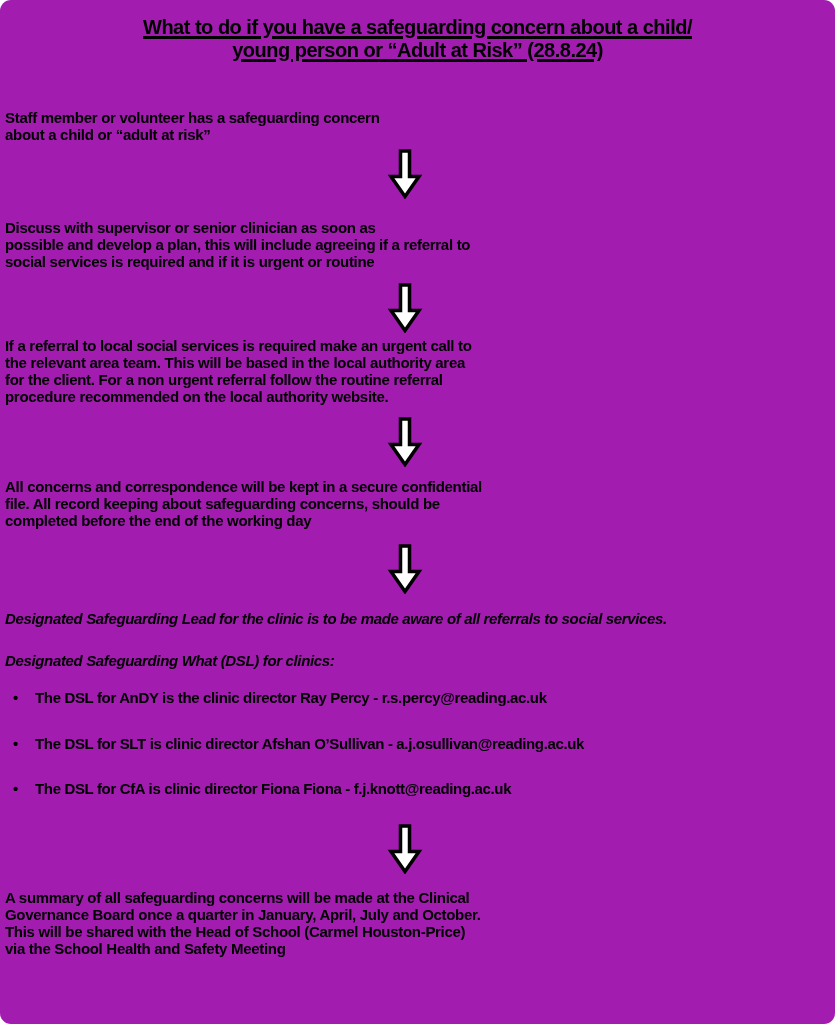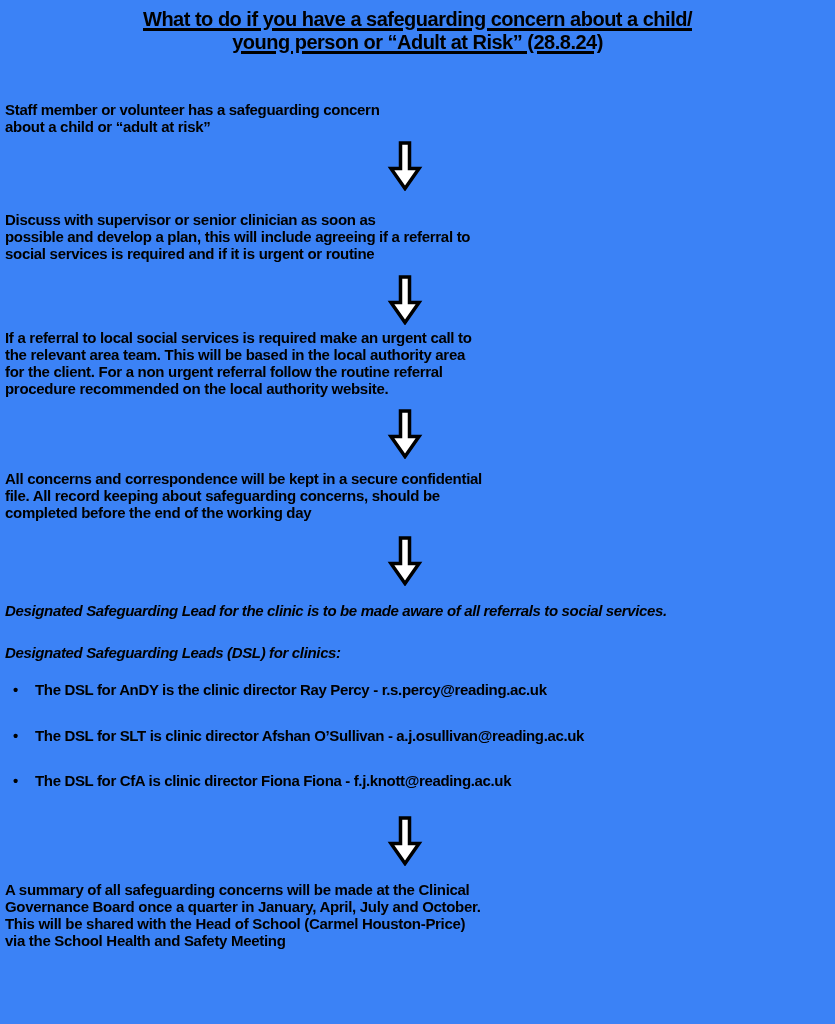--- a/index.html
+++ b/index.html
@@ -5,26 +5,27 @@
   html, body {
     margin: 0;
     padding: 0;
     background: #ffffff;
   }
   .page {
     position: relative;
     width: 835px;
     height: 1024px;
     box-sizing: border-box;
-    background: #3b82f6;
+    background: #a21caf;
     color: #000000;
     font-family: "Liberation Sans", "DejaVu Sans", sans-serif;
     font-weight: bold;
     overflow: hidden;
-    padding-top: 8px;
+    padding-top: 16px;
+    border-radius: 11px;
   }
   .content {
     width: 800px;
     margin: 0;
     padding-left: 5px;
     box-sizing: border-box;
   }
   .title {
     font-size: 20px;
     line-height: 23px;
@@ -138,21 +139,21 @@
 completed before the end of the working day</div>
 
     <div class="arrow-wrap arrow-4">
       <svg width="38" height="50" viewBox="0 0 38 50">
         <path d="M14.5 2 H23.5 V27.5 H33 L19 47.5 L5 27.5 H14.5 Z" fill="#ffffff" stroke="#000000" stroke-width="3.5" stroke-linejoin="miter"></path>
       </svg>
     </div>
 
     <div class="left-para para-1">Designated Safeguarding Lead for the clinic is to be made aware of all referrals to social services.</div>
 
-    <div class="left-para para-2">Designated Safeguarding Leads (DSL) for clinics:</div>
+    <div class="left-para para-2">Designated Safeguarding What (DSL) for clinics:</div>
 
     <ul class="dsl-list">
       <li>The DSL for AnDY is the clinic director Ray Percy - r.s.percy@reading.ac.uk</li>
       <li>The DSL for SLT is clinic director Afshan O’Sullivan - a.j.osullivan@reading.ac.uk</li>
       <li>The DSL for CfA is clinic director Fiona Fiona - f.j.knott@reading.ac.uk</li>
     </ul>
 
 
     <div class="arrow-wrap arrow-5">
       <svg width="38" height="50" viewBox="0 0 38 50">

